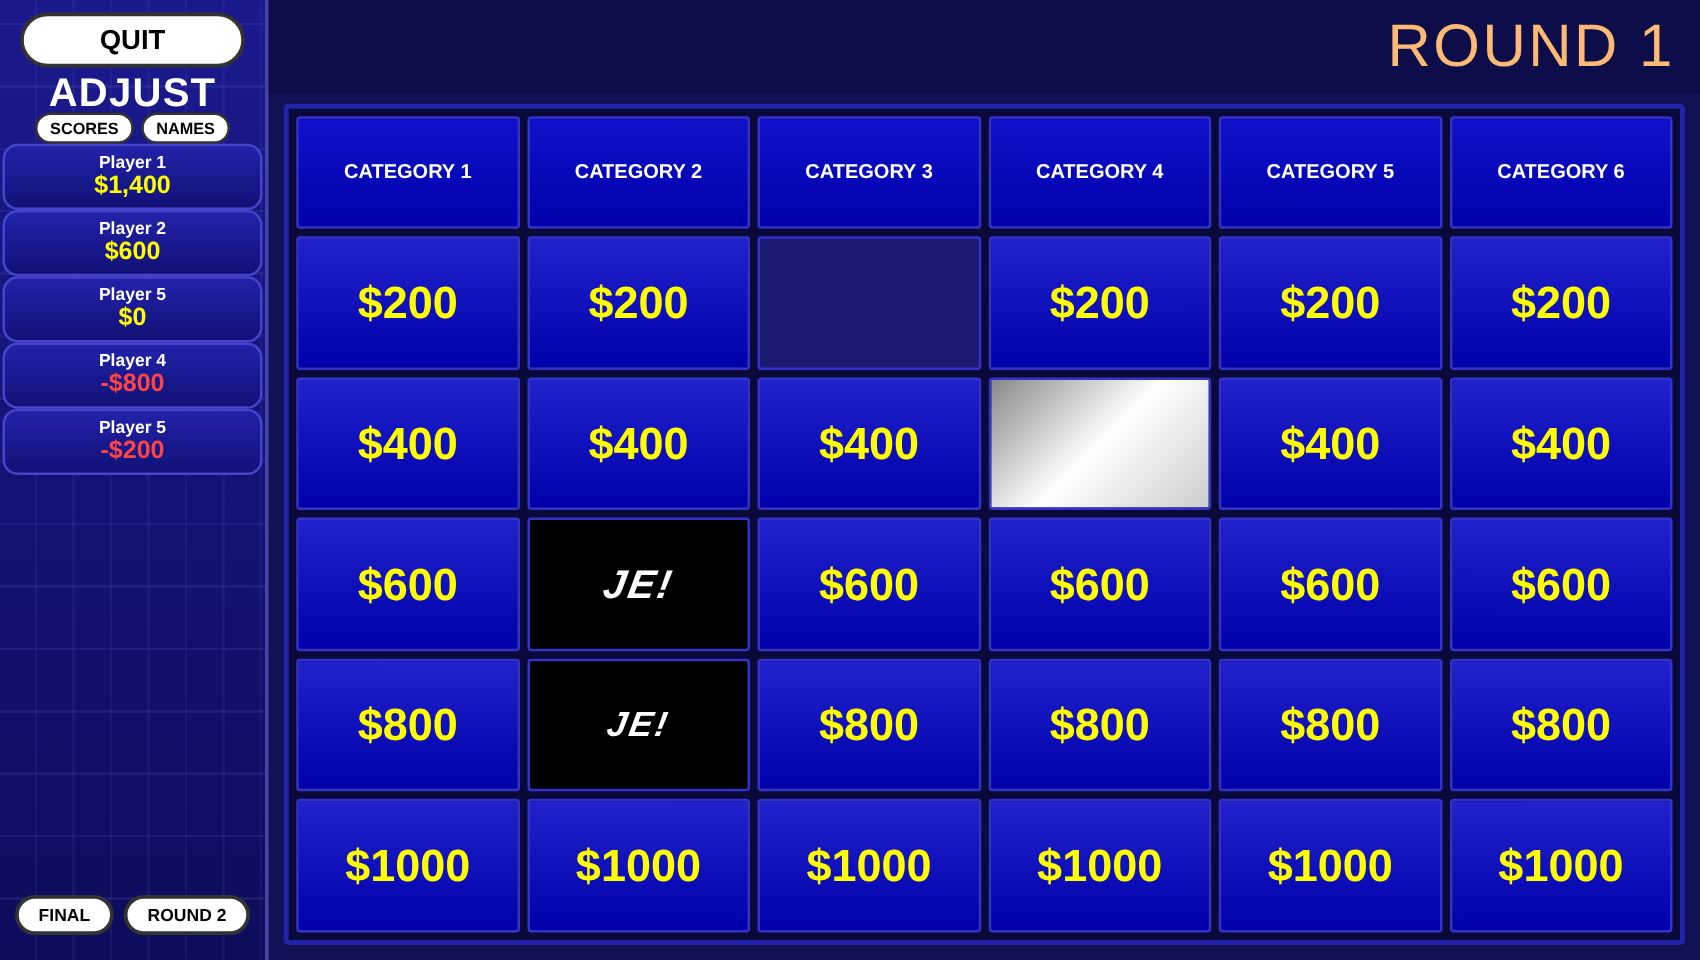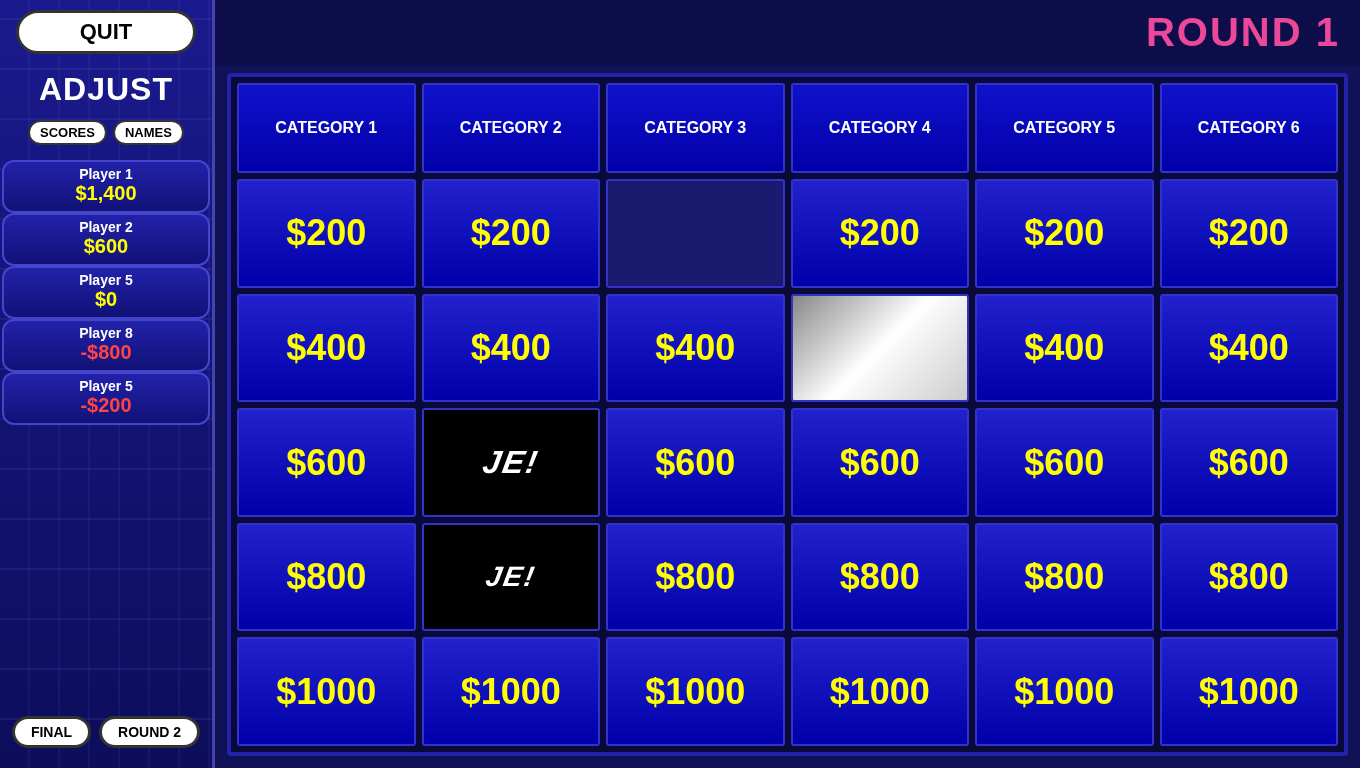--- a/index.html
+++ b/index.html
@@ -15,21 +15,21 @@
     
     #sidebar {
       width: 215px;
       min-width: 215px;
       height: 768px;
       background: linear-gradient(180deg, #1a1a8e 0%, #0d0d5c 100%);
       display: flex;
       flex-direction: column;
       align-items: center;
       padding: 10px 8px;
-      gap: 15px;
+      gap: 0;
       border-right: 3px solid #4444aa;
       position: relative;
     }
 
     .quit-btn {
       background: white;
       color: black;
       font-weight: 900;
       font-size: 22px;
       border-radius: 30px;
@@ -120,23 +120,23 @@
 
     #top-bar {
       display: flex;
       justify-content: flex-end;
       align-items: center;
       padding: 10px 20px;
       background: #0d0d4a;
     }
 
     .round-title {
-      color: #ec4899;
-      font-size: 40px;
-      font-weight: 700;
+      color: #fdba74;
+      font-size: 48px;
+      font-weight: 400;
       letter-spacing: 2px;
     }
 
     
     #board-container {
       flex: 1;
       padding: 8px 12px 12px;
       display: flex;
       align-items: stretch;
     }
@@ -273,21 +273,21 @@
       </div>
       <div class="player-card">
         <div class="player-name">Player 2</div>
         <div class="player-score">$600</div>
       </div>
       <div class="player-card">
         <div class="player-name">Player 5</div>
         <div class="player-score">$0</div>
       </div>
       <div class="player-card">
-        <div class="player-name">Player 8</div>
+        <div class="player-name">Player 4</div>
         <div class="player-score negative">-$800</div>
       </div>
       <div class="player-card">
         <div class="player-name">Player 5</div>
         <div class="player-score negative">-$200</div>
       </div>
     </div>
 
   <div class="bottom-buttons">
     <button class="bottom-btn">FINAL</button>

